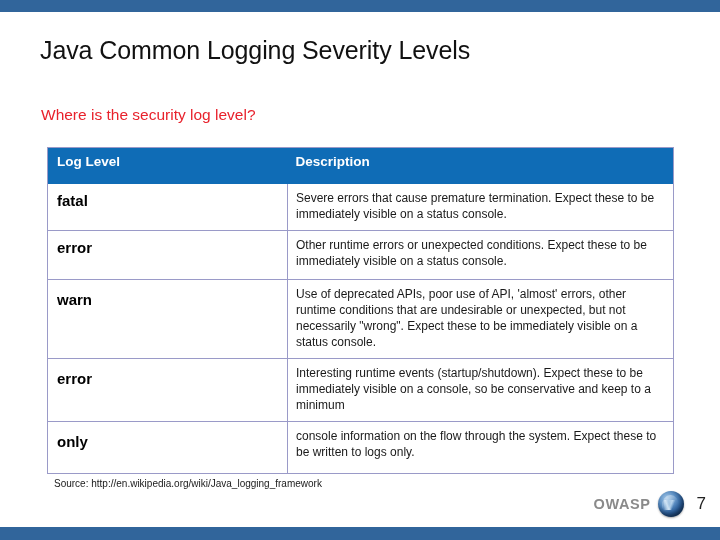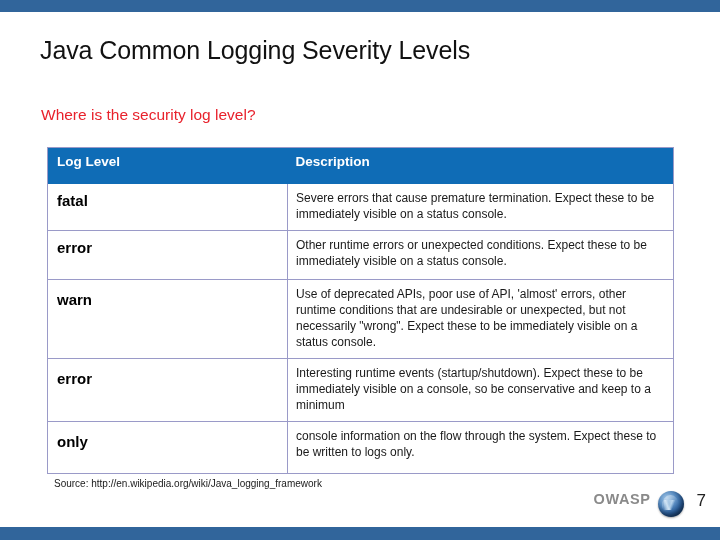--- a/index.html
+++ b/index.html
@@ -133,20 +133,21 @@
     top: 478px;
     font-size: 10px;
     color: #1a1a1a;
     white-space: nowrap;
   }
   .owasp-footer {
     position: absolute;
     right: 14px;
     top: 491px;
     display: flex;
+    align-items: center;
     gap: 7px;
   }
   .owasp-word {
     font-size: 14.5px;
     font-weight: bold;
     color: #8a8a8a;
     letter-spacing: 0.6px;
   }
   .owasp-globe {
     width: 26px;

